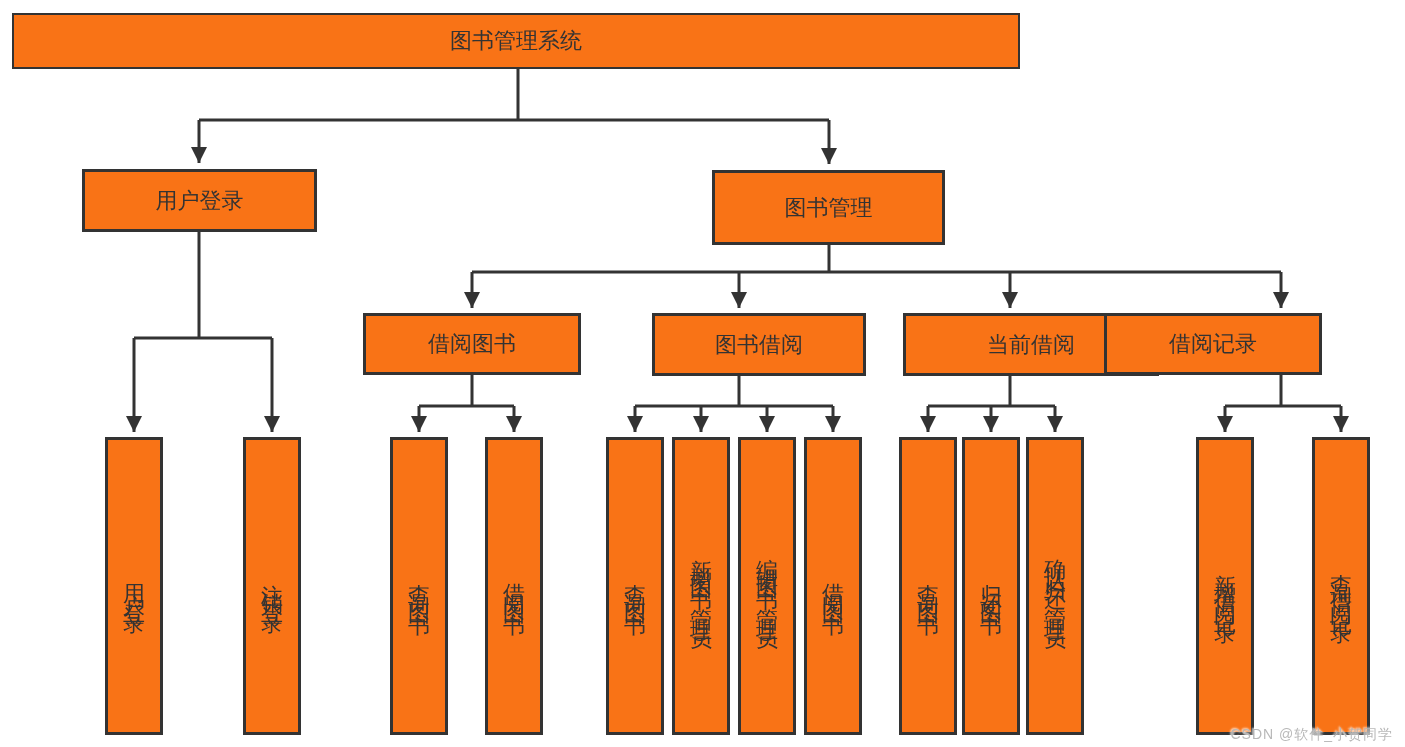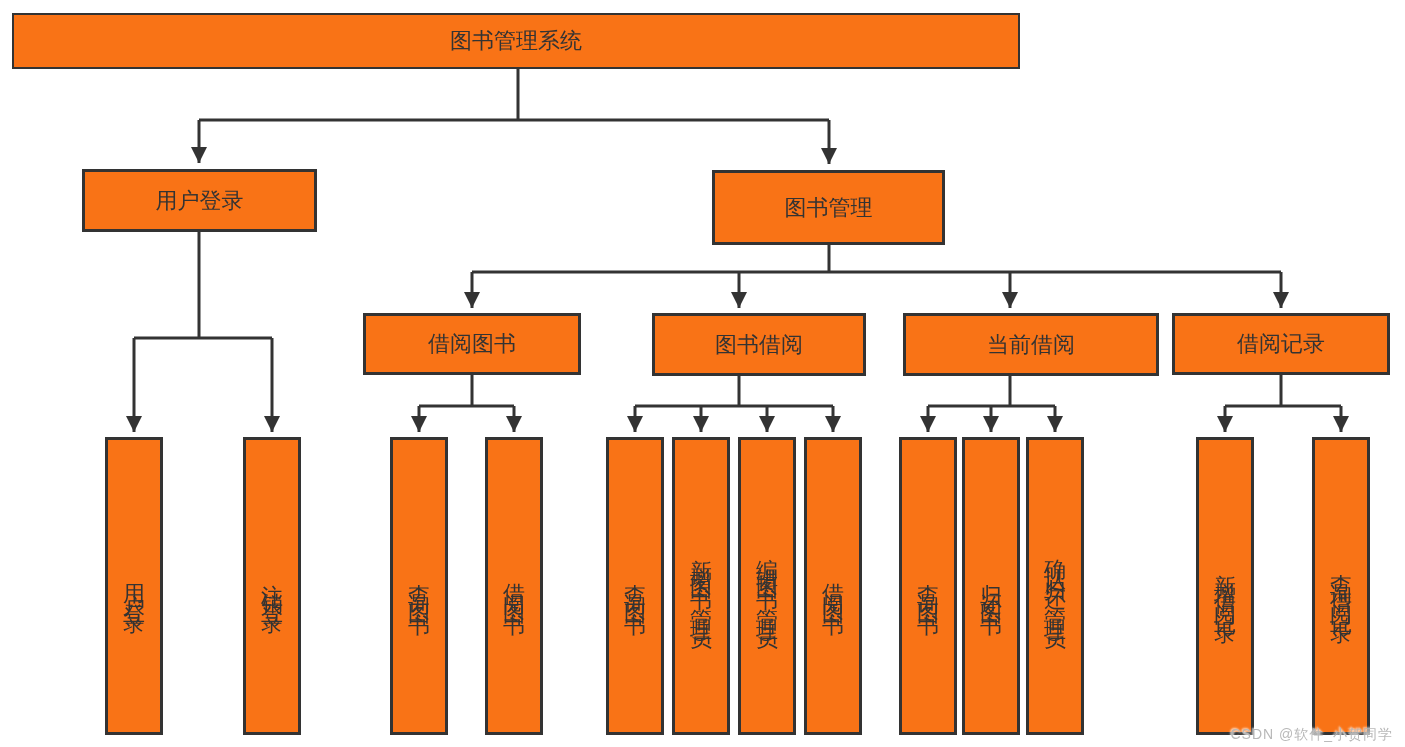--- a/index.html
+++ b/index.html
@@ -79,21 +79,21 @@
   </svg>
 
   <div class="box root" style="left:12px;top:13px;width:1008px;height:56px;">图书管理系统</div>
 
   <div class="box" style="left:82px;top:169px;width:235px;height:63px;">用户登录</div>
   <div class="box" style="left:712px;top:170px;width:233px;height:75px;">图书管理</div>
 
   <div class="box" style="left:363px;top:313px;width:218px;height:62px;">借阅图书</div>
   <div class="box" style="left:652px;top:313px;width:214px;height:63px;">图书借阅</div>
   <div class="box" style="left:903px;top:313px;width:256px;height:63px;">当前借阅</div>
-  <div class="box" style="left:1172px;top:313px;width:218px;height:62px;">借阅记录</div>
+  <div class="box" style="left:1104px;top:313px;width:218px;height:62px;">借阅记录</div>
 
   <div class="box vbox" style="left:105px;top:437px;width:58px;height:298px;">用户登录</div>
   <div class="box vbox" style="left:243px;top:437px;width:58px;height:298px;">注销登录</div>
 
   <div class="box vbox" style="left:390px;top:437px;width:58px;height:298px;">查询图书</div>
   <div class="box vbox" style="left:485px;top:437px;width:58px;height:298px;">借阅图书</div>
 
   <div class="box vbox" style="left:606px;top:437px;width:58px;height:298px;">查询图书</div>
   <div class="box vbox" style="left:672px;top:437px;width:58px;height:298px;">新增图书（管理员）</div>
   <div class="box vbox" style="left:738px;top:437px;width:58px;height:298px;">编辑图书（管理员）</div>

